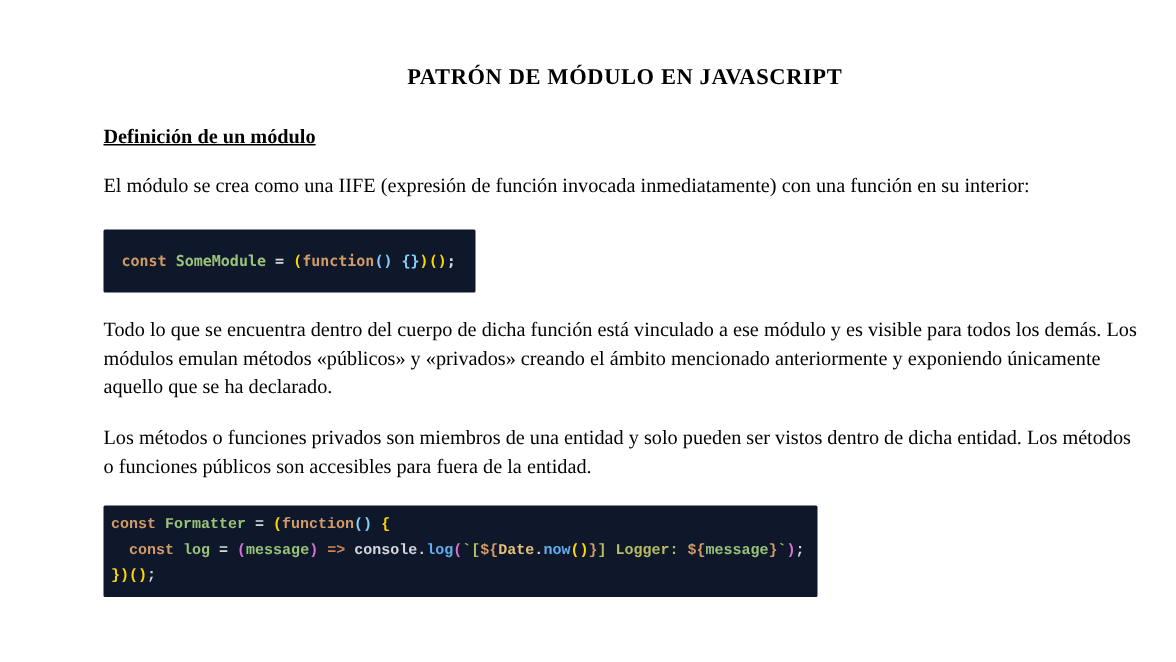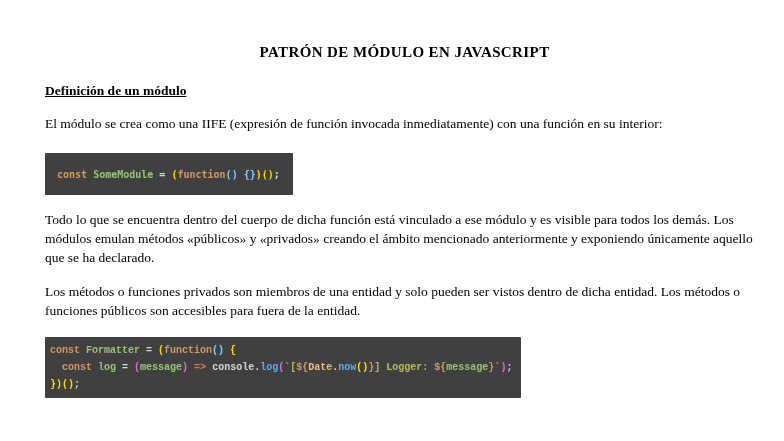--- a/index.html
+++ b/index.html
@@ -1,33 +1,33 @@
 <!DOCTYPE html>
 <html><head>
 <meta charset="utf-8">
 <style>
   html,body{margin:0;padding:0;}
   body{
     width:784px;height:441px;overflow:hidden;background:#ffffff;
     font-family:"Liberation Serif", serif;color:#000000;
   }
   .page{width:784px;height:441px;position:relative;}
-  .content{padding:0 20px 0 45px;}
+  .content{padding:0 20px 0 45px;margin-left:24px;}
   .doc-title{
     margin:44px 0 0 0;text-align:center;font-weight:bold;font-size:15px;
     letter-spacing:.4px;font-family:"Liberation Serif", serif;
   }
   .section-heading{
     margin:22px 0 0 0;font-weight:bold;font-size:13.5px;text-decoration:underline;
   }
   p.para{
     margin:15px 0 0 0;font-size:13.5px;line-height:19px;text-align:left;
   }
   pre.code{
-    margin:18px 0 0 0;background:#404040;border-radius:1px;
+    margin:18px 0 0 0;background:#0f172a;border-radius:1px;
     font-family:"DejaVu Sans Mono", monospace;font-size:10px;font-weight:bold;
     line-height:17px;color:#d4d7dd;white-space:pre;box-sizing:border-box;
     overflow:hidden;
   }
   pre.code .cl{display:block;}
   #code-1{width:248px;padding:13px 8px 12px 12px;margin-top:20px;}
   #code-2{width:476px;padding:5px 4px 5px 5px;margin-top:17px;font-family:Liberation Mono, monospace;}
   
   .tk-kw{color:#d19a66;}      
   .tk-id{color:#98c379;}      

